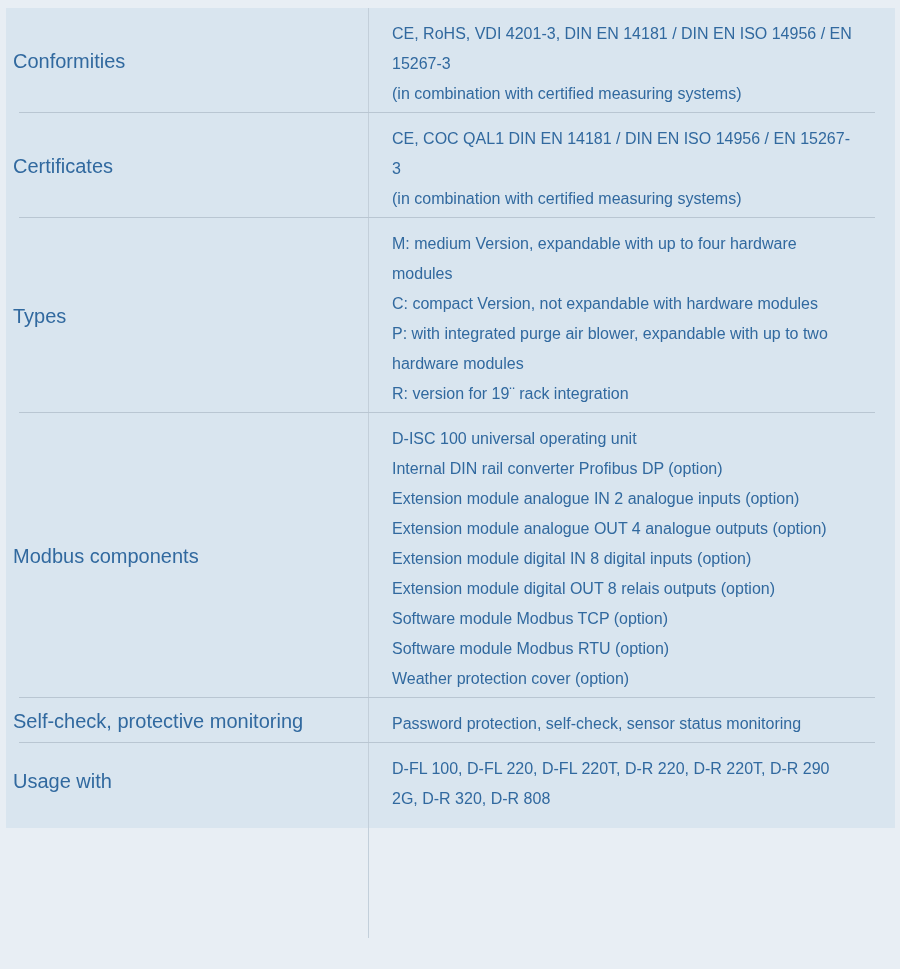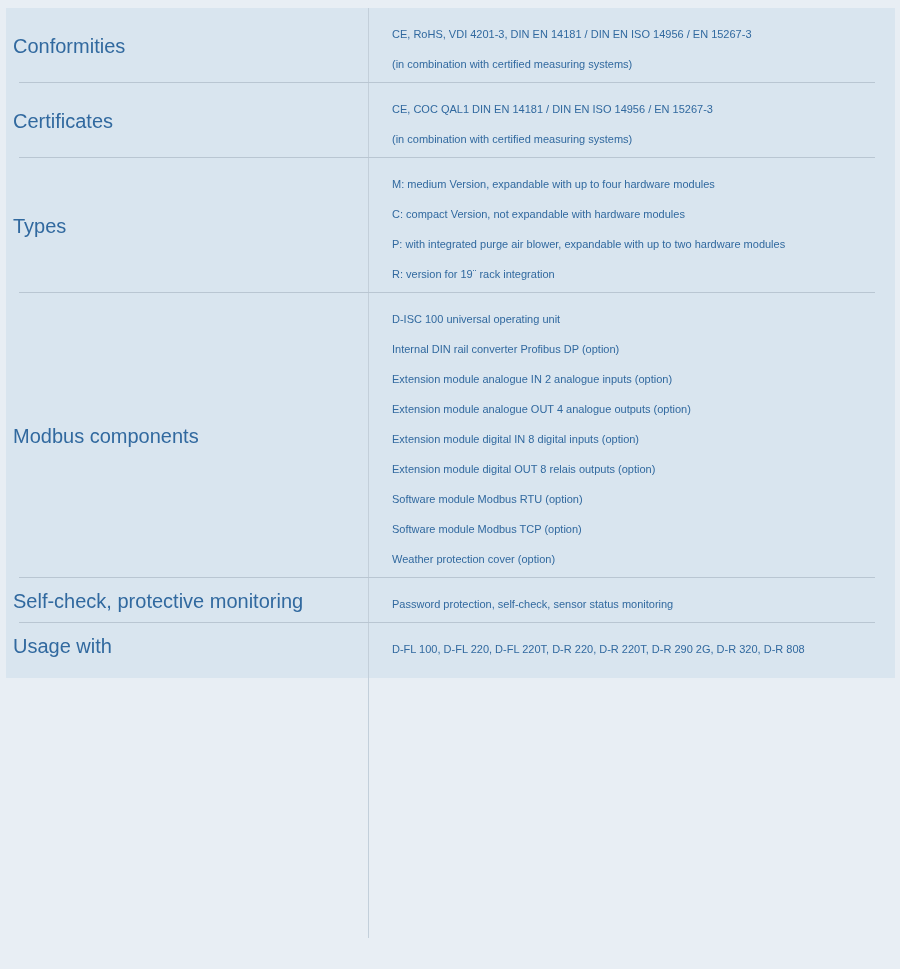--- a/index.html
+++ b/index.html
@@ -49,21 +49,21 @@
     padding-right: 14px;
     display: flex;
     align-items: center;
     font-size: 20px;
     line-height: 22px;
   }
   .spec-value-cell {
     flex: 1;
     box-sizing: border-box;
     padding: 11px 40px 4px 24px;
-    font-size: 11px;
+    font-size: 16px;
     line-height: 30px;
   }
   .spec-line {
     overflow-wrap: normal;
   }
 </style>
 </head>
 <body>
 
 <div class="spec-table">
@@ -97,22 +97,22 @@
 
   <div class="spec-row">
     <div class="spec-label-cell">Modbus components</div>
     <div class="spec-value-cell">
         <div class="spec-line">D-ISC 100 universal operating unit</div>
         <div class="spec-line">Internal DIN rail converter Profibus DP (option)</div>
         <div class="spec-line">Extension module analogue IN 2 analogue inputs (option)</div>
         <div class="spec-line">Extension module analogue OUT 4 analogue outputs (option)</div>
         <div class="spec-line">Extension module digital IN 8 digital inputs (option)</div>
         <div class="spec-line">Extension module digital OUT 8 relais outputs (option)</div>
+        <div class="spec-line">Software module Modbus TCP (option)</div>
         <div class="spec-line">Software module Modbus RTU (option)</div>
-        <div class="spec-line">Software module Modbus TCP (option)</div>
         <div class="spec-line">Weather protection cover (option)</div>
       </div>
   </div>
 
   <div class="spec-row">
     <div class="spec-label-cell">Self-check, protective monitoring</div>
     <div class="spec-value-cell">
         <div class="spec-line">Password protection, self-check, sensor status monitoring</div>
       </div>
   </div>

